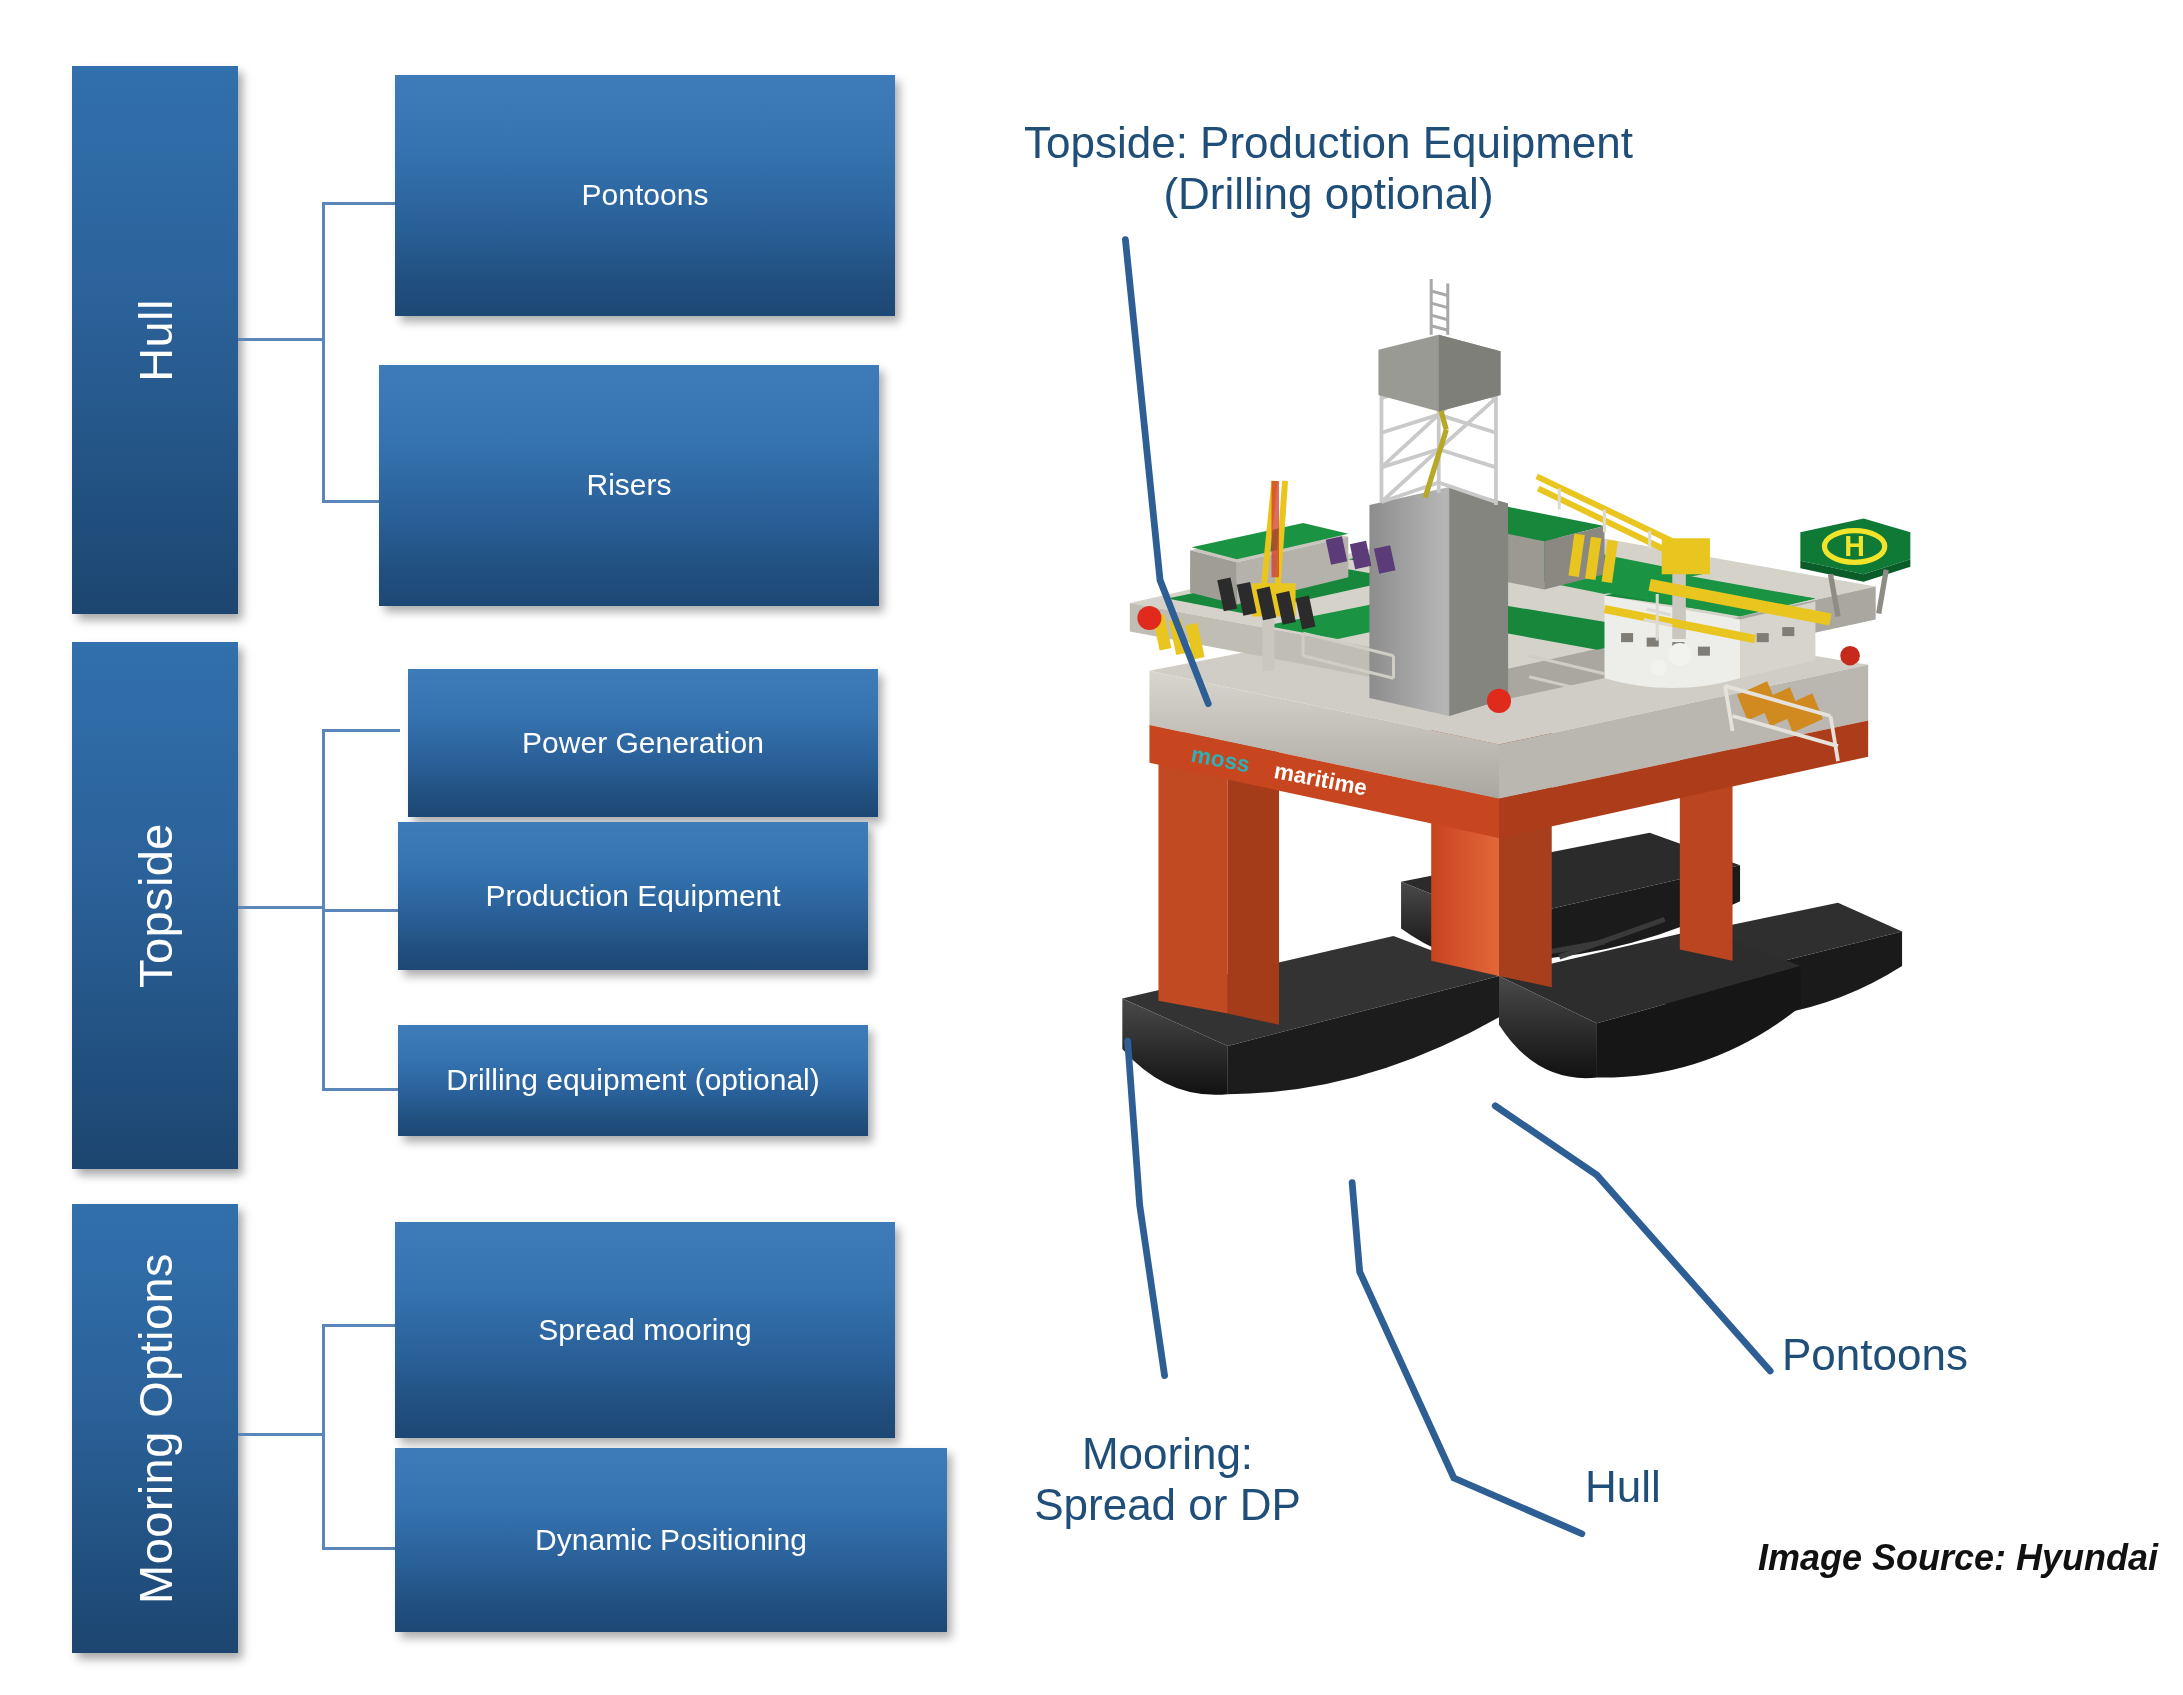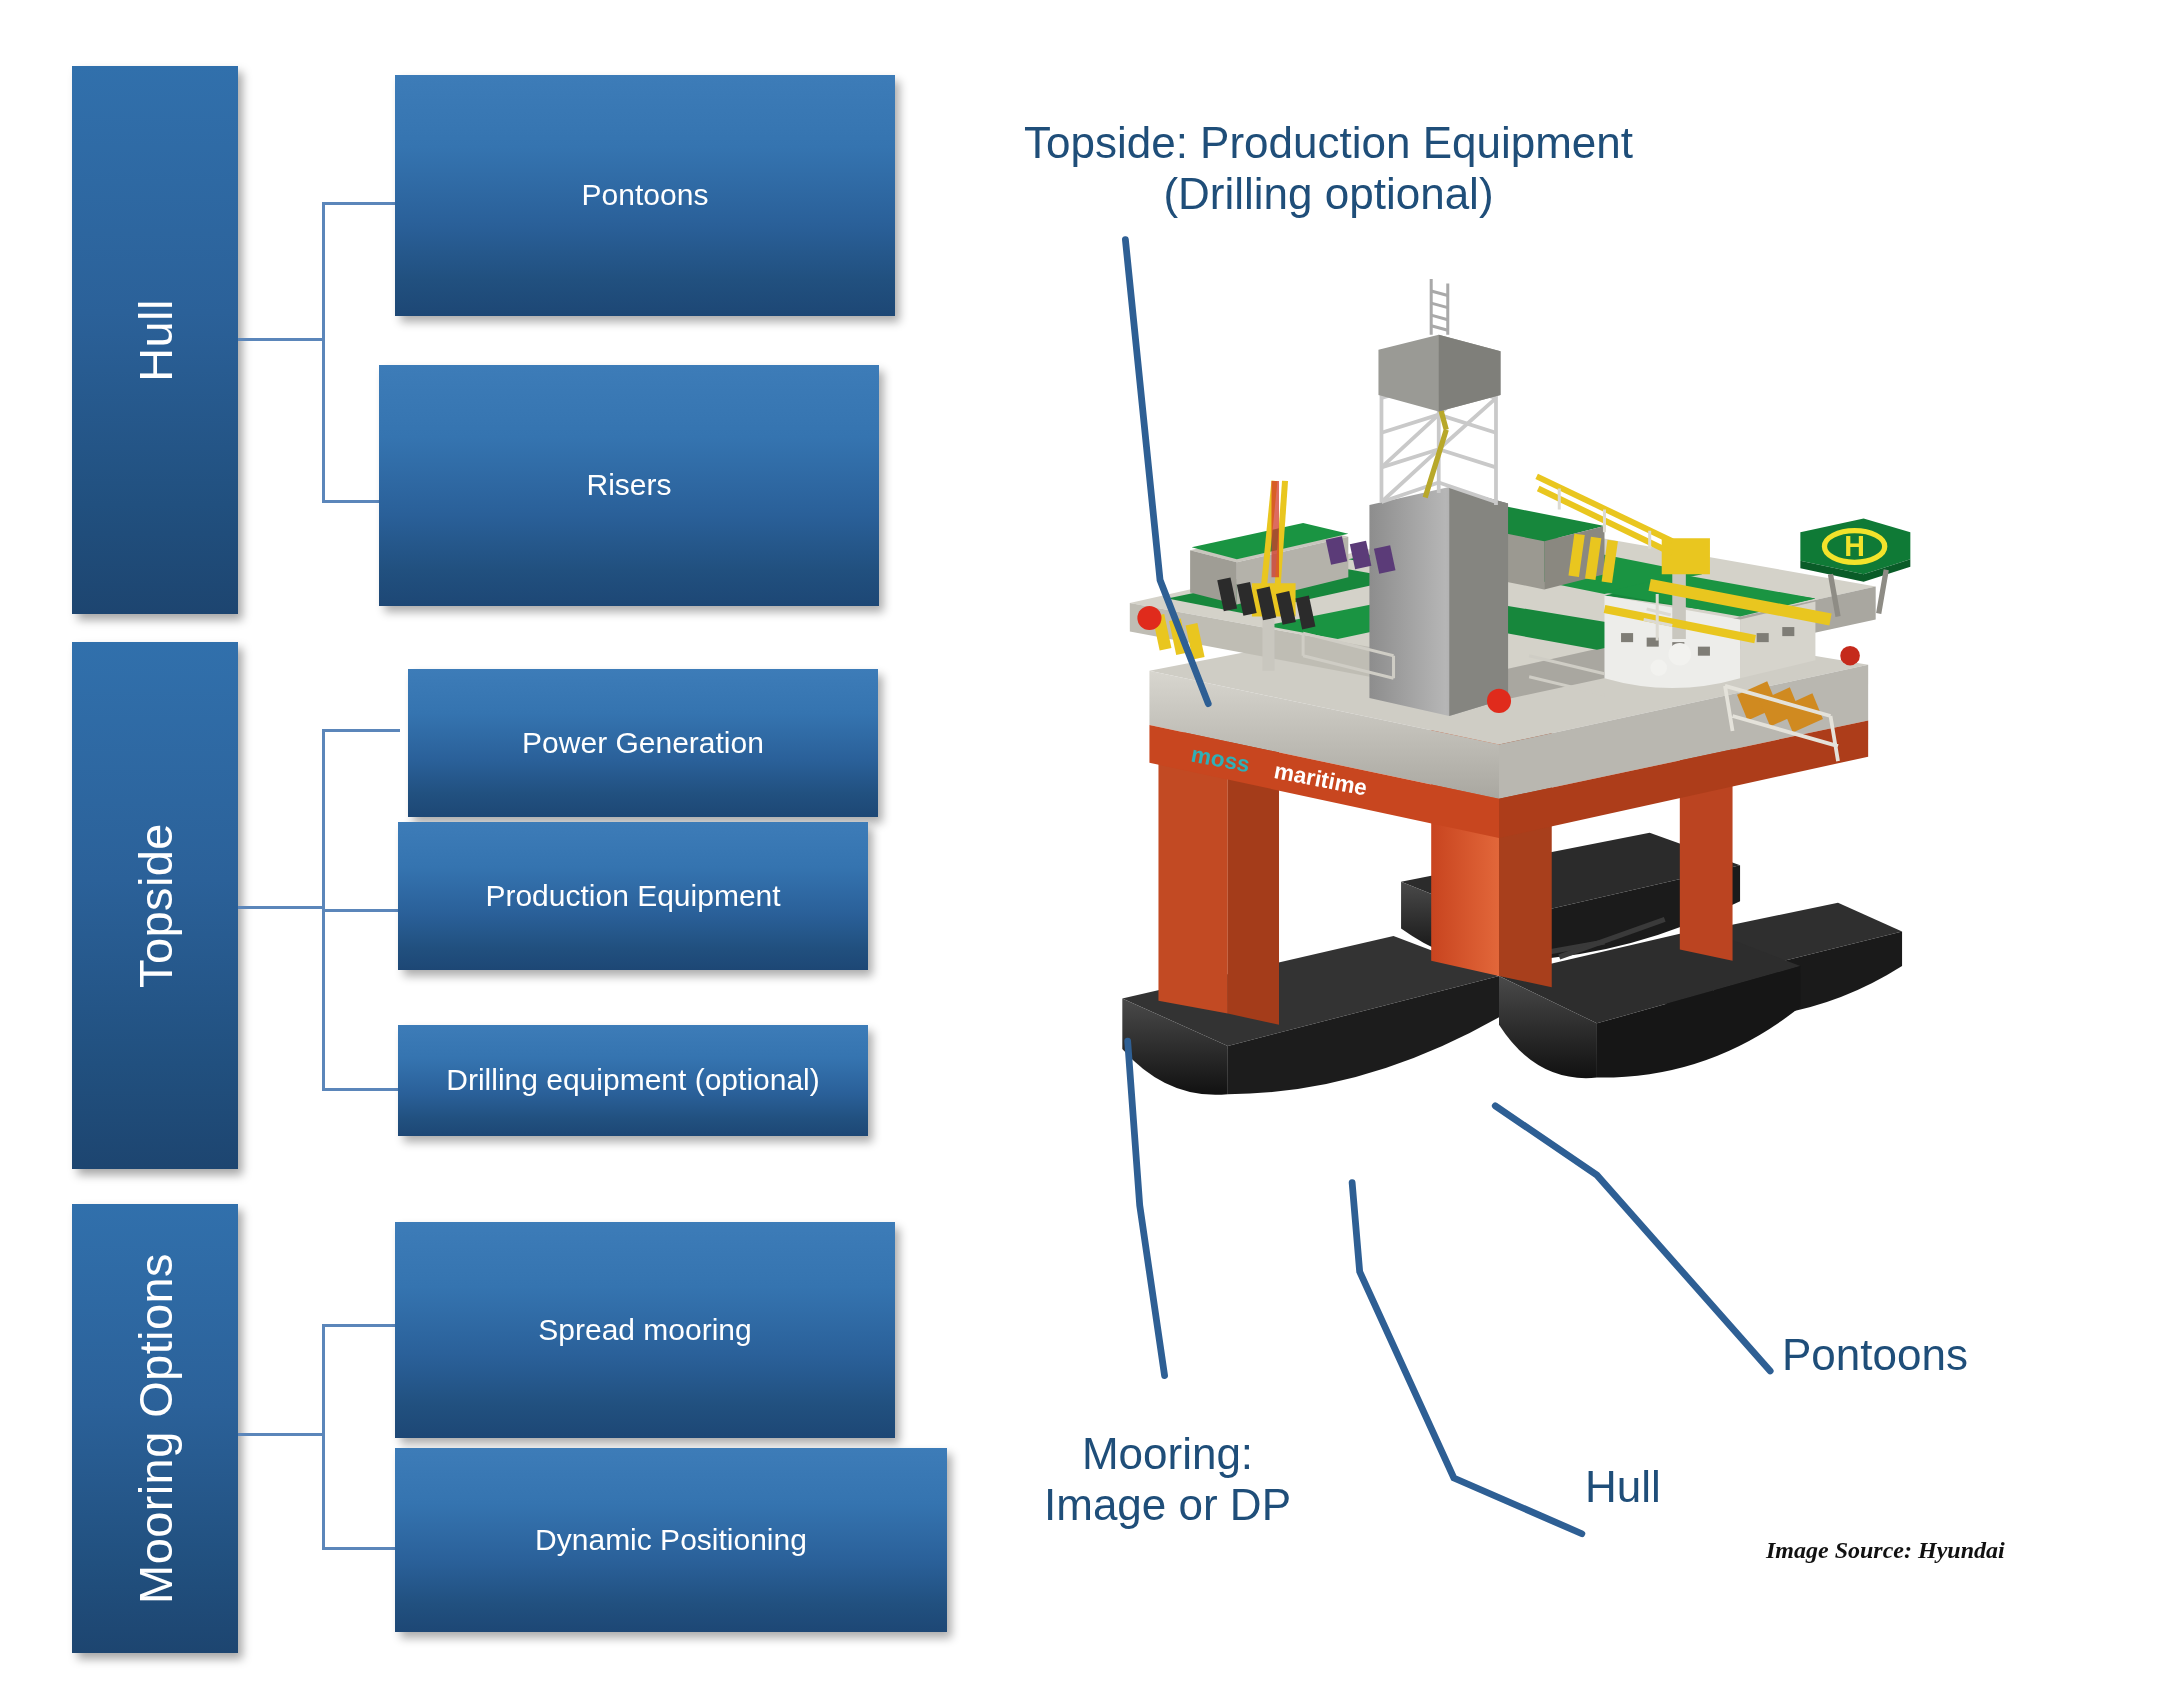--- a/index.html
+++ b/index.html
@@ -36,22 +36,22 @@
   .conn.h{height:3px;}
   .conn.v{width:3px;}
 
   
   .anno{
     position:absolute;color:#1f4e79;font-size:44px;line-height:1.15;
     white-space:pre-line;font-weight:400;
   }
   .anno.center{text-align:center;margin-top:20px;}
   .credit{
-    position:absolute;color:#111111;font-size:24px;font-style:italic;
-    font-family:Liberation Serif, serif;font-weight:700;margin-left:8px;
+    position:absolute;color:#111111;font-size:36px;font-style:italic;
+    font-family:Liberation Sans, sans-serif;font-weight:700;
   }
 
   #rig-svg{position:absolute;}
   #leader-svg{position:absolute;left:0;top:0;pointer-events:none;}
 </style>
 </head>
 <body>
 
 <div class="catbox" style="left:72px;top:66px;width:166px;height:548px;">
   <span class="vlabel">Hull</span>
@@ -329,20 +329,20 @@
     <path d="M1497 1382 L1513 1600 L1546 1826"></path>
     <path d="M1795 1570 L1805 1688 L1930 1962 L2100 2036"></path>
     <path d="M1985 1468 L2120 1560 L2350 1820"></path>
   </g>
 </svg>
 
 <div class="anno center" style="left:948px;top:98px;width:761px;">Topside: Production Equipment
 (Drilling optional)</div>
 
 <div class="anno center" style="left:1002px;top:1409px;width:331px;">Mooring:
-Image or DP</div>
+Spread or DP</div>
 
 <div class="anno" style="left:1585px;top:1462px;">Hull</div>
 
 <div class="anno" style="left:1782px;top:1330px;">Pontoons</div>
 
 <div class="credit" style="left:1758px;top:1537px;">Image Source: Hyundai</div>
 
 
 </body></html>

